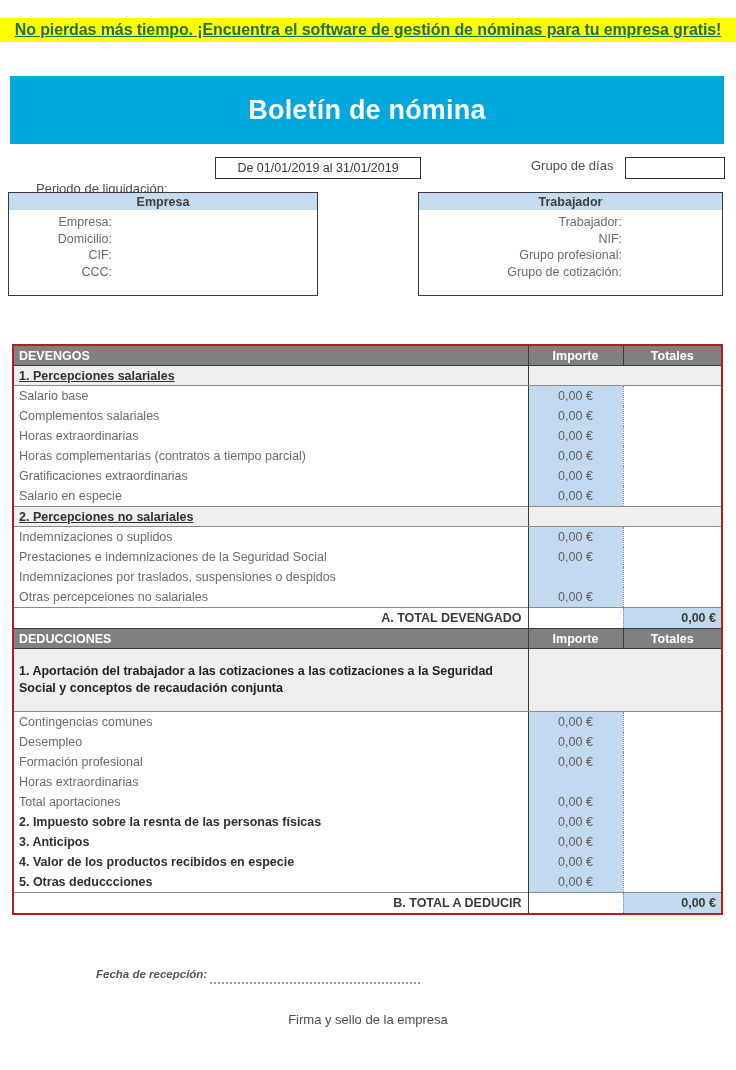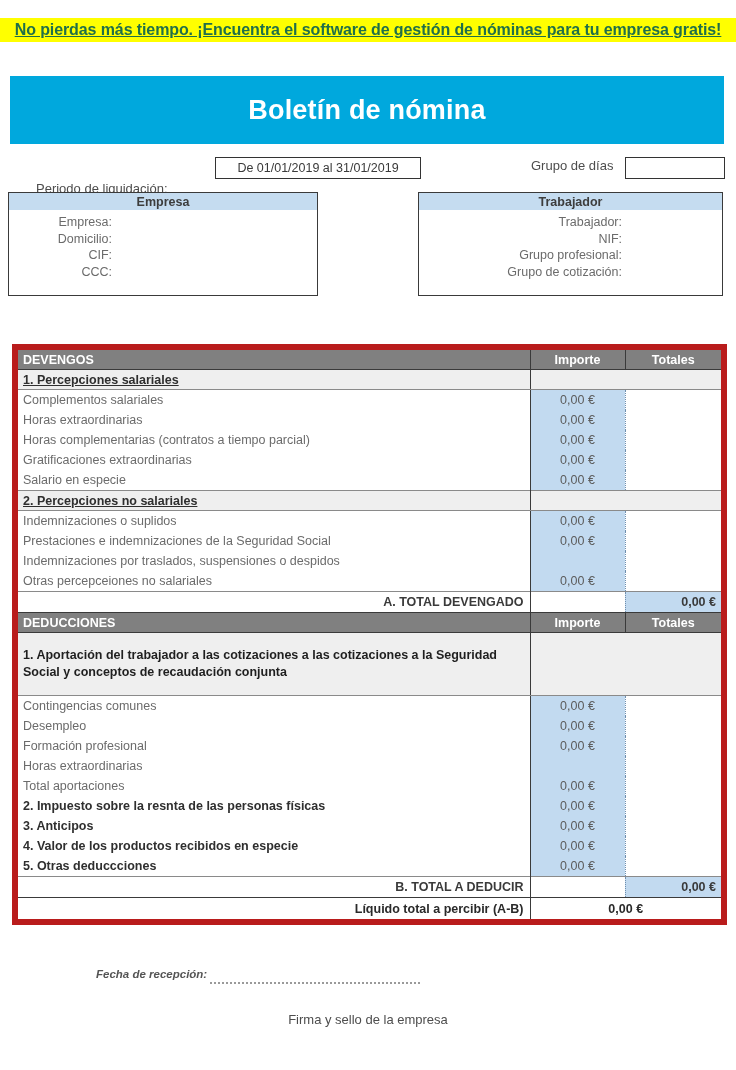--- a/index.html
+++ b/index.html
@@ -138,21 +138,21 @@
   .info-box.trabajador .info-line { padding-right: 100px; }
 
   
   .paytable {
     position: absolute;
     left: 12px;
     top: 344px;
     width: 711px;
     border-collapse: collapse;
     table-layout: fixed;
-    border: 6px solid #b91c1c;
+    border: 2px solid #b91c1c;
   }
   .paytable td {
     padding: 0;
     font-size: 12.5px;
     color: #6b6b6b;
     height: 20px;
     vertical-align: middle;
   }
   .col-concept { width: 515px; }
   .col-importe { width: 95px; }
@@ -338,20 +338,25 @@
       <td class="c-tot">Totales</td>
     </tr>
 
     <tr class="grp">
       <td class="c-concept">1. Percepciones salariales</td>
       <td class="c-imp"></td>
       <td class="c-tot"></td>
     </tr>
 
     <tr class="item">
+      <td class="c-concept">Salario base</td>
+      <td class="c-imp">0,00 €</td>
+      <td class="c-tot"></td>
+    </tr>
+    <tr class="item">
       <td class="c-concept">Complementos salariales</td>
       <td class="c-imp">0,00 €</td>
       <td class="c-tot"></td>
     </tr>
     <tr class="item">
       <td class="c-concept">Horas extraordinarias</td>
       <td class="c-imp">0,00 €</td>
       <td class="c-tot"></td>
     </tr>
     <tr class="item">
@@ -460,24 +465,20 @@
       <td class="c-imp">0,00 €</td>
       <td class="c-tot"></td>
     </tr>
 
     <tr class="total">
       <td class="c-concept">B. TOTAL A DEDUCIR</td>
       <td class="c-imp"></td>
       <td class="c-tot">0,00 €</td>
     </tr>
 
-    <tr class="liquido">
-      <td class="c-concept">Líquido total a percibir (A-B)</td>
-      <td class="c-merged" colspan="2">0,00 €</td>
-    </tr>
 
   </tbody>
 </table>
 
 <div class="footer">
   <span class="recep-label">Fecha de recepción:</span>
   <div class="recep-dots"></div>
   <div class="firma">Firma y sello de la empresa</div>
 </div>
 

